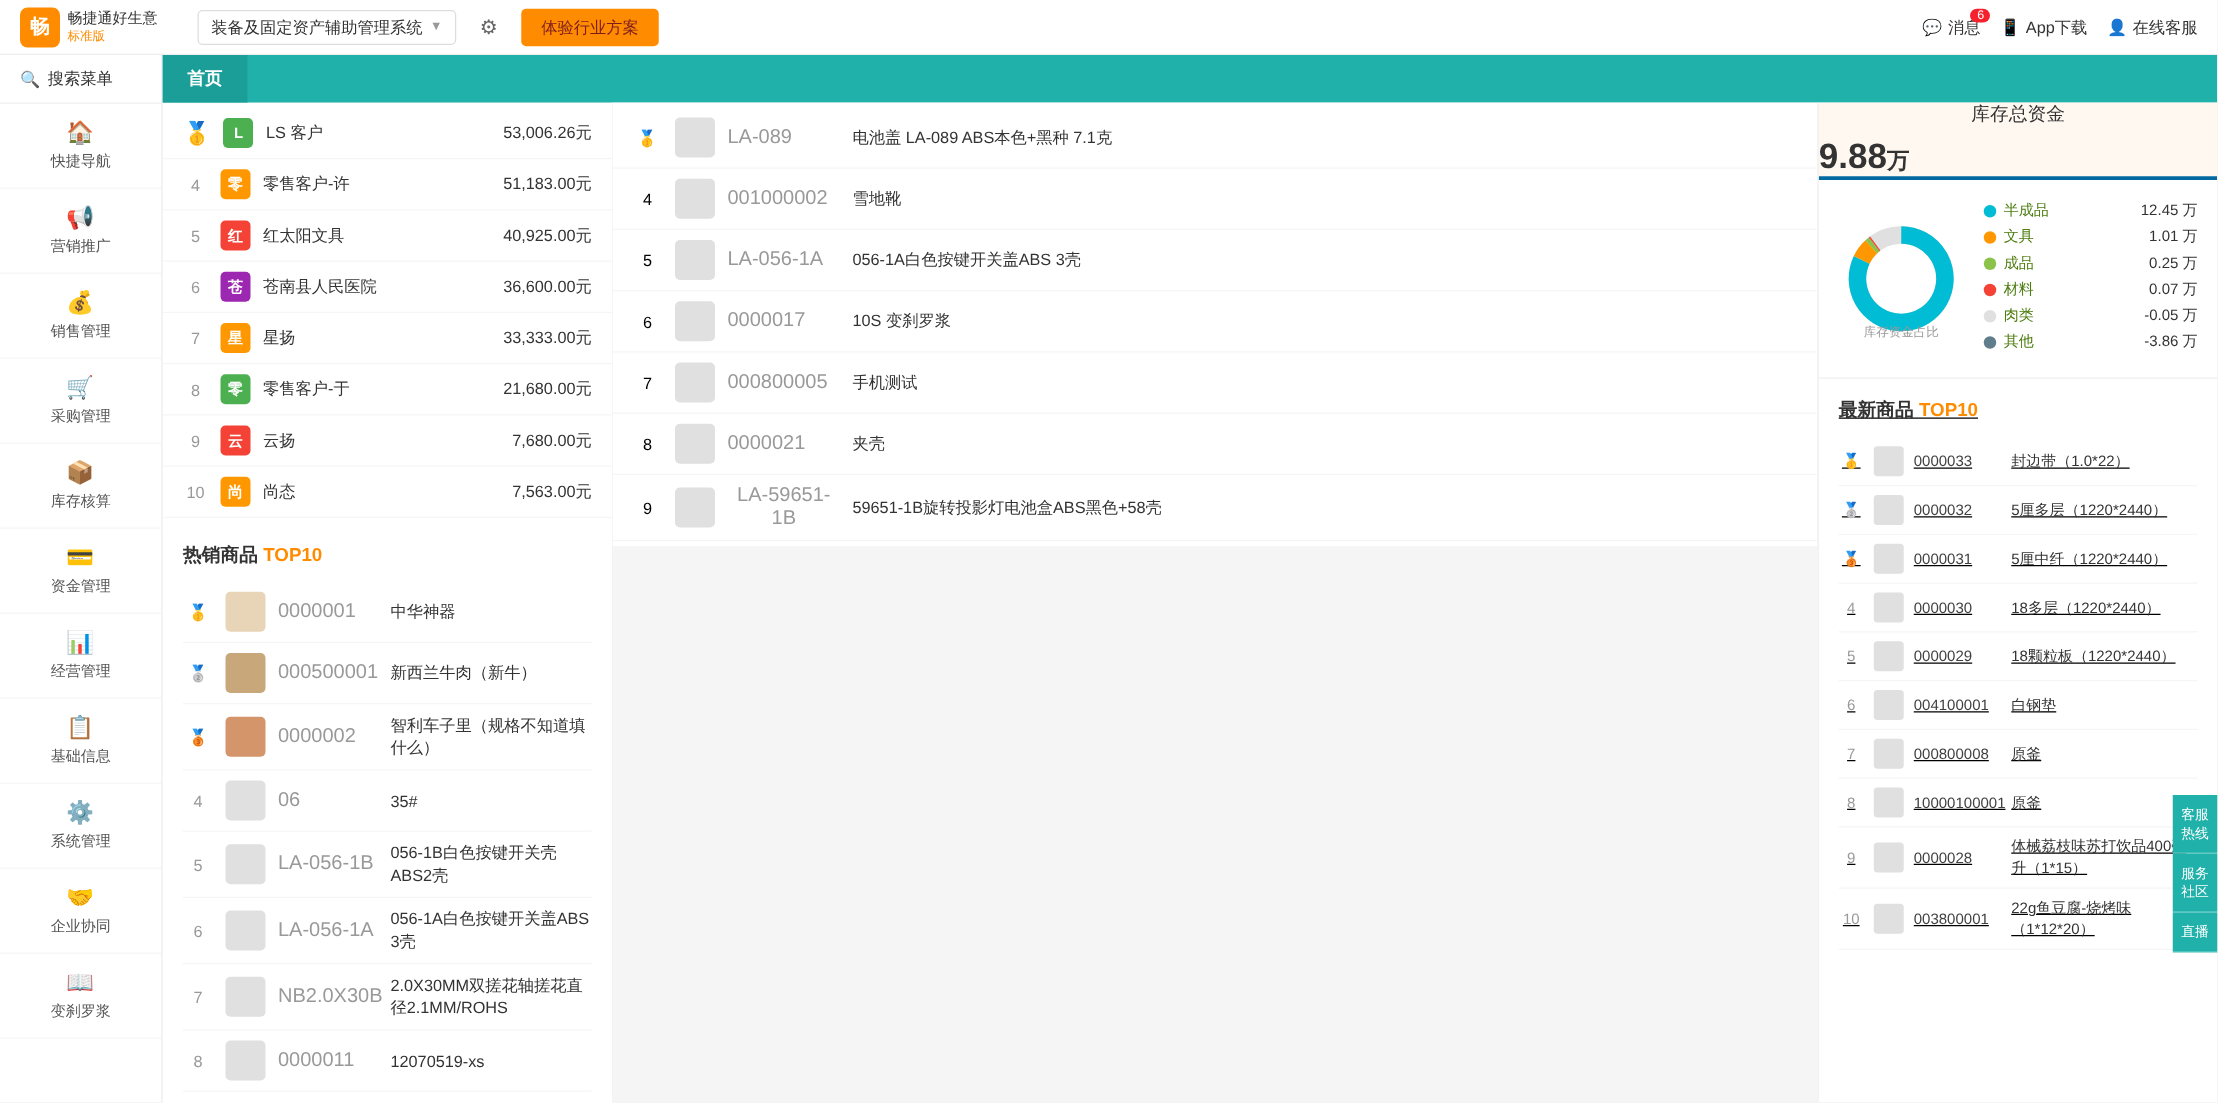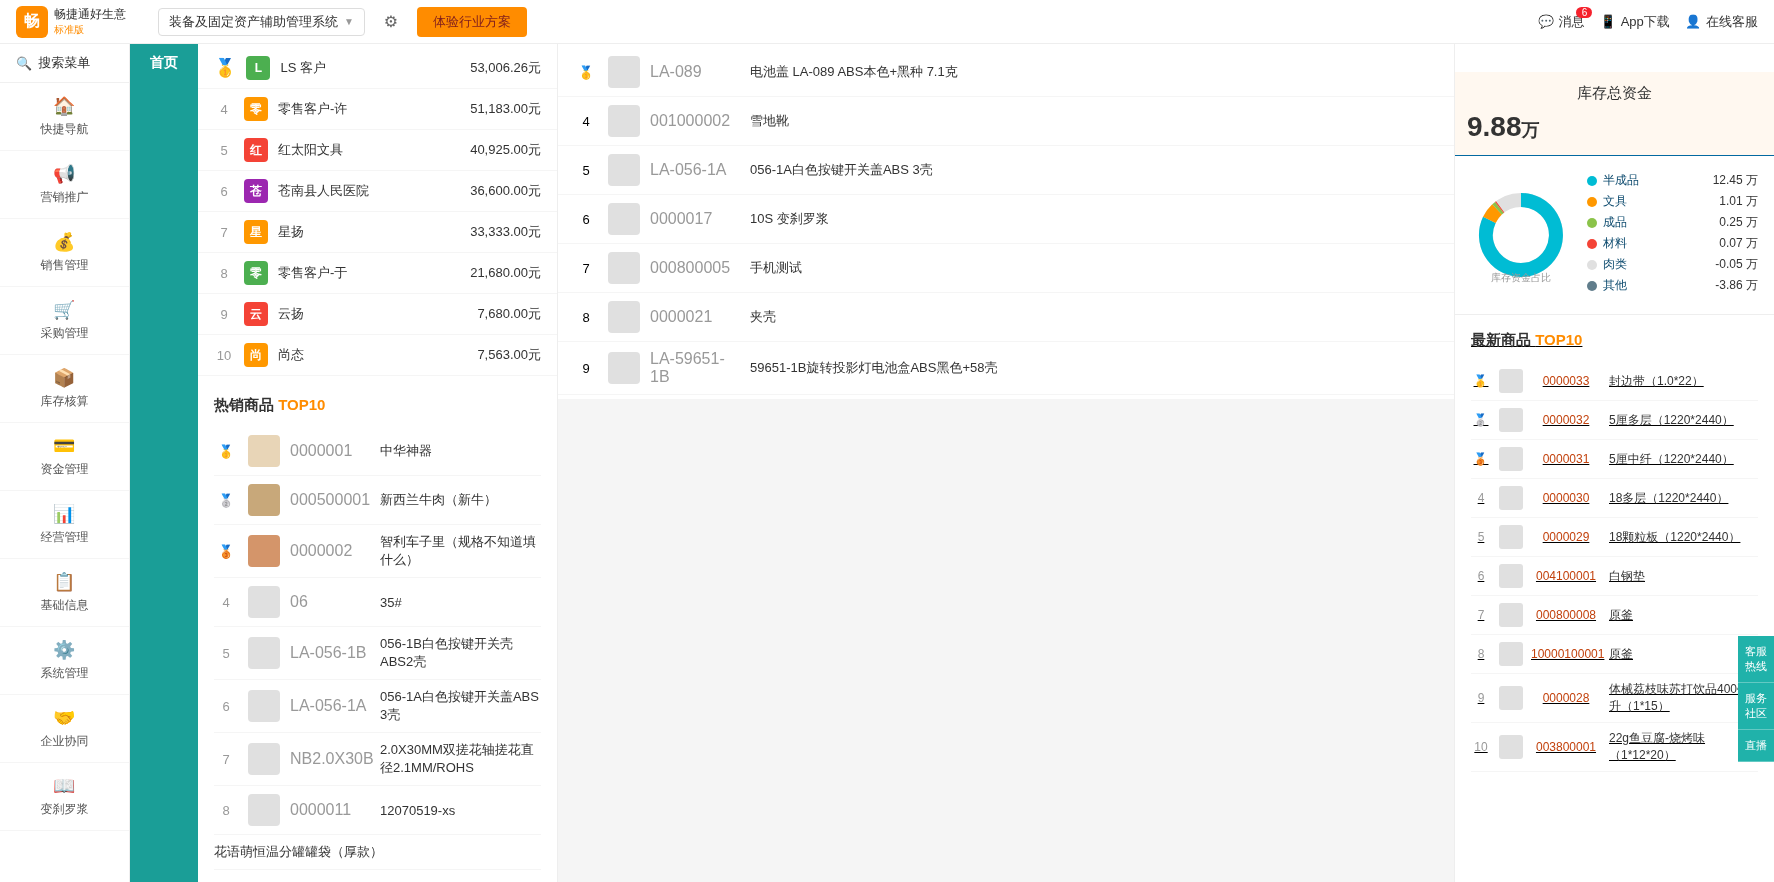--- a/index.html
+++ b/index.html
@@ -134,21 +134,21 @@
       font-size: 12px;
       gap: 4px;
       border-bottom: 1px solid #f5f5f5;
     }
     .nav-item .nav-icon { font-size: 18px; }
 
     
     .content-area {
       flex: 1;
       display: flex;
-      flex-direction: row;
+      flex-direction: column;
       overflow: hidden;
     }
 
     
     .nav-tabs {
       background: #20b2aa;
       display: flex;
       flex-shrink: 0;
     }
     .nav-tab {
@@ -247,23 +247,22 @@
       background: #fff;
       overflow-y: auto;
       border-left: 1px solid #eee;
       display: flex;
       flex-direction: column;
     }
 
     
     .stock-summary {
       background: #fff8f0;
-      padding: 12px;
-      border-bottom: 1px solid #0369a1;
-      margin-top: 28px;
+      padding: 0;
+      border-bottom: 3px solid #0369a1;
     }
     .stock-title { font-size: 15px; color: #333; margin-bottom: 8px; text-align: center; }
     .stock-amount { font-size: 28px; font-weight: bold; color: #333; text-align: left; }
     .stock-amount .unit { font-size: 18px; }
 
     
     .chart-area {
       display: flex;
       align-items: center;
       padding: 16px;
@@ -275,21 +274,21 @@
 
     .legend { flex: 1; }
     .legend-item {
       display: flex;
       align-items: center;
       gap: 6px;
       margin-bottom: 4px;
       font-size: 12px;
     }
     .legend-dot { width: 10px; height: 10px; border-radius: 50%; flex-shrink: 0; }
-    .legend-name { flex: 1; color: #0c4a6e; }
+    .legend-name { flex: 1; color: #4d7c0f; }
     .legend-val { color: #333; }
 
     
     .new-products { padding: 16px; text-decoration: underline; }
     .new-product-item {
       display: flex;
       align-items: center;
       padding: 7px 0;
       gap: 8px;
       border-bottom: 1px solid #f5f5f5;
@@ -299,21 +298,21 @@
       width: 24px; height: 24px;
       background: #e0e0e0;
       border-radius: 3px;
       flex-shrink: 0;
       display: flex;
       align-items: center;
       justify-content: center;
       font-size: 10px;
       color: #999;
     }
-    .np-code { color: #c2410c; font-size: 12px; width: 70px; text-align: center; }
+    .np-code { color: #404040; font-size: 12px; width: 70px; }
     .np-name { flex: 1; color: #333; font-size: 12px; }
 
     
     .float-btns {
       position: fixed;
       right: 0;
       bottom: 120px;
       display: flex;
       flex-direction: column;
     }
@@ -585,21 +584,21 @@
             </div>
             <div class="product-item" style="padding: 8px 16px;">
               <span class="product-rank">8</span>
               <div class="product-thumb"></div>
               <span class="product-code" style="width:90px;">0000021</span>
               <span class="product-name">夹壳</span>
             </div>
             <div class="product-item" style="padding: 8px 16px;">
               <span class="product-rank">9</span>
               <div class="product-thumb"></div>
-              <span class="product-code" style="width:90px;">LA-59651-1B</span>
+              <span class="product-code" style="width:90px;text-align:center;">LA-59651-1B</span>
               <span class="product-name">59651-1B旋转投影灯电池盒ABS黑色+58壳</span>
             </div>
           </div>
         </div>
       </div>
 
       <div class="right-panel">
 
         <div class="stock-summary">
           <div class="stock-title">库存总资金</div>

